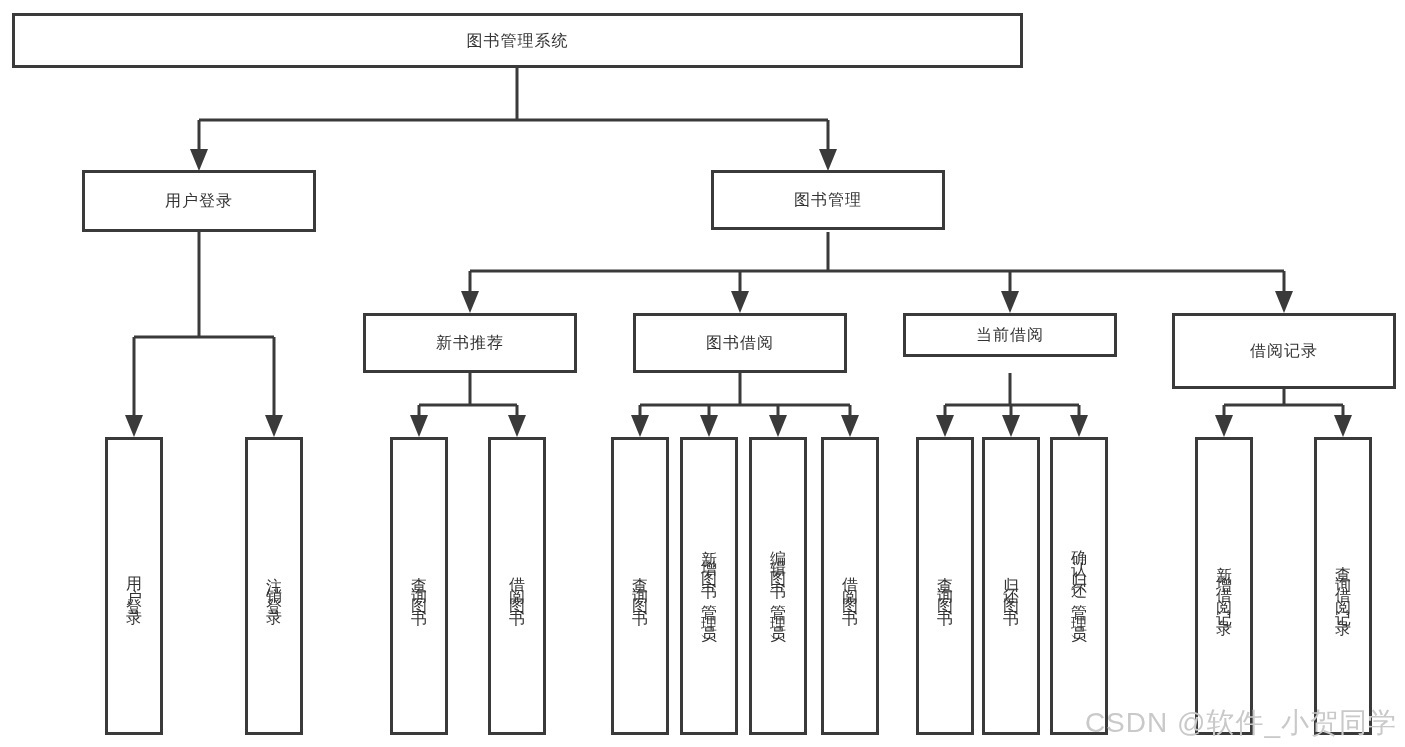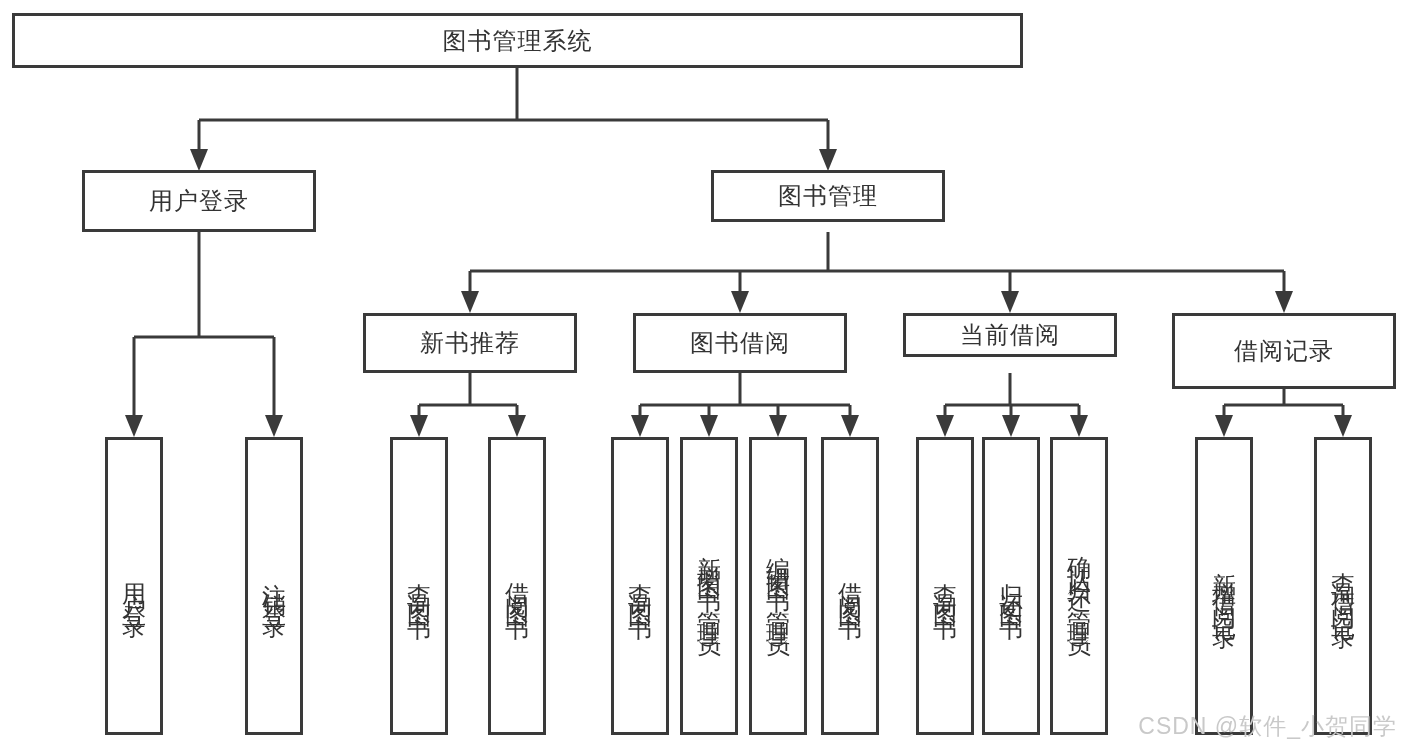--- a/index.html
+++ b/index.html
@@ -8,28 +8,28 @@
     font-family:"Liberation Sans","DejaVu Sans",sans-serif;color:#333333;
   }
   .connectors{position:absolute;left:0;top:0;width:1405px;height:747px;}
   .connectors path{fill:none;stroke-width:3px;}
   .connectors polygon{stroke:none;}
   .box{
     position:absolute;box-sizing:border-box;border:3px solid #3a3a3a;background:#ffffff;
     display:flex;align-items:center;justify-content:center;
   }
   .box .lbl{
-    font-size:24px;line-height:1;letter-spacing:1px;color:#333333;white-space:nowrap;
+    font-size:16px;line-height:1;letter-spacing:1px;color:#333333;white-space:nowrap;
   }
   .vbox .lbl{
     writing-mode:vertical-rl;text-orientation:mixed;
     letter-spacing:11px;white-space:normal;
   }
   .watermark{
-    position:absolute;right:8px;bottom:5px;font-size:23px;letter-spacing:1px;
+    position:absolute;right:8px;bottom:5px;font-size:28px;letter-spacing:1px;
     color:#c9c9c9;pointer-events:none;
   }
 </style>
 </head>
 <body>
 
 <div class="canvas">
 
   <svg class="connectors" viewBox="0 0 1405 747" xmlns="http://www.w3.org/2000/svg">
     <g stroke="#3a3a3a">
@@ -64,21 +64,21 @@
     </g>
   </svg>
 
   <div class="box" style="left:12px;top:13px;width:1011px;height:55px">
     <span class="lbl">图书管理系统</span>
   </div>
 
   <div class="box" style="left:82px;top:170px;width:234px;height:62px">
     <span class="lbl">用户登录</span>
   </div>
-  <div class="box" style="left:711px;top:170px;width:234px;height:52px">
+  <div class="box" style="left:711px;top:170px;width:234px;height:60px">
     <span class="lbl">图书管理</span>
   </div>
 
   <div class="box" style="left:633px;top:313px;width:214px;height:60px">
     <span class="lbl">图书借阅</span>
   </div>
   <div class="box" style="left:363px;top:313px;width:214px;height:60px">
     <span class="lbl">新书推荐</span>
   </div>
   <div class="box" style="left:903px;top:313px;width:214px;height:44px">

